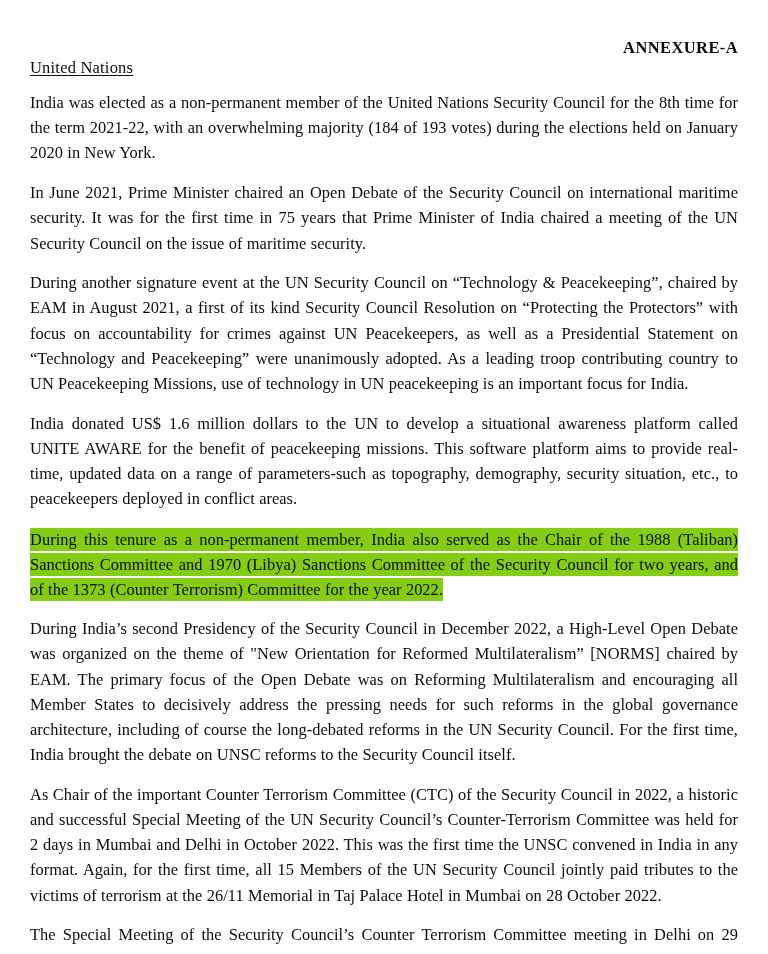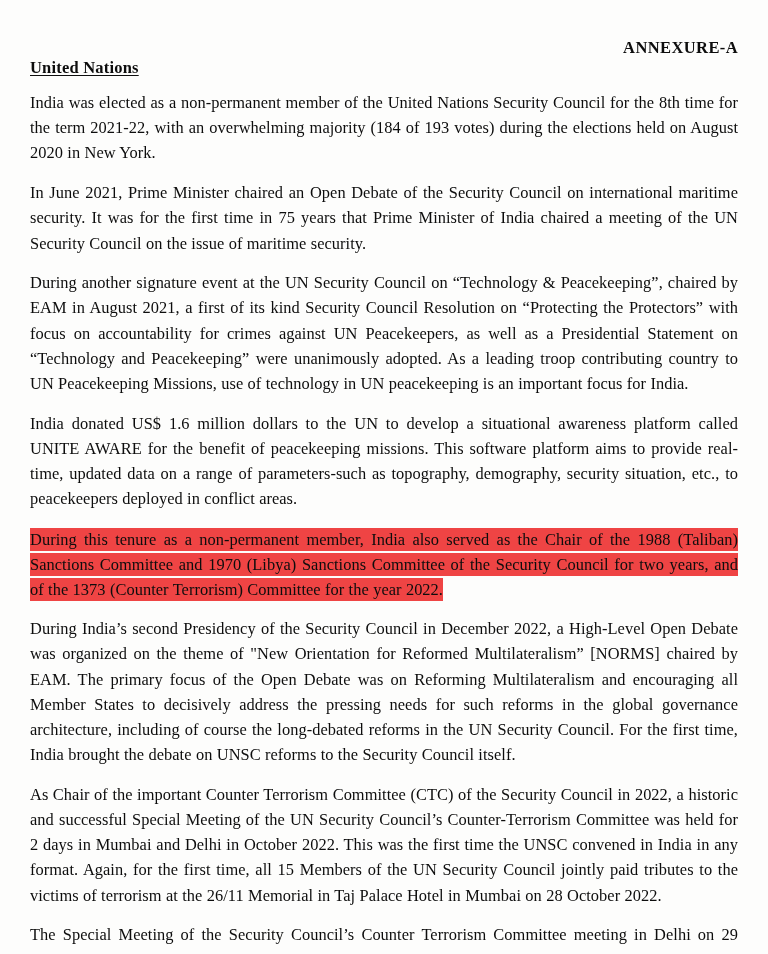--- a/index.html
+++ b/index.html
@@ -38,21 +38,21 @@
 
   
   .body-column {
     position: absolute;
     top: 58px;
     left: 30px;
     width: 708px;
   }
 
   .section-heading {
-    font-weight: bold;
+    font-weight: normal;
     font-size: 16.5px;
     text-decoration: underline;
     text-underline-offset: 2px;
     margin: 0 0 12px 0;
     display: inline-block;
     letter-spacing: 0.2px;
   }
 
   .para {
     margin: 0 0 14.5px 0;
@@ -87,25 +87,25 @@
 
   <div class="annexure-header">ANNEXURE-A</div>
 
   <div class="body-column">
 
     <div>
       <span class="section-heading">United Nations</span>
     </div>
 
     <div id="paragraph-container">
-        <div class="para">India was elected as a non-permanent member of the United Nations Security Council for the 8th time for the term 2021-22, with an overwhelming majority (184 of 193 votes) during the elections held on August 2020 in New York.</div>
+        <div class="para">India was elected as a non-permanent member of the United Nations Security Council for the 8th time for the term 2021-22, with an overwhelming majority (184 of 193 votes) during the elections held on January 2020 in New York.</div>
         <div class="para">In June 2021, Prime Minister chaired an Open Debate of the Security Council on international maritime security. It was for the first time in 75 years that Prime Minister of India chaired a meeting of the UN Security Council on the issue of maritime security.</div>
         <div class="para">During another signature event at the UN Security Council on “Technology &amp; Peacekeeping”, chaired by EAM in August 2021, a first of its kind Security Council Resolution on “Protecting the Protectors” with focus on accountability for crimes against UN Peacekeepers, as well as a Presidential Statement on “Technology and Peacekeeping” were unanimously adopted. As a leading troop contributing country to UN Peacekeeping Missions, use of technology in UN peacekeeping is an important focus for India.</div>
         <div class="para">India donated US$ 1.6 million dollars to the UN to develop a situational awareness platform called UNITE AWARE for the benefit of peacekeeping missions. This software platform aims to provide real-time, updated data on a range of parameters-such as topography, demography, security situation, etc., to peacekeepers deployed in conflict areas.</div>
-        <div class="para para-highlighted"><span class="hl" style="background-color: #ef4444;">During this tenure as a non-permanent member, India also served as the Chair of the 1988 (Taliban) Sanctions Committee and 1970 (Libya) Sanctions Committee of the Security Council for two years, and of the 1373 (Counter Terrorism) Committee for the year 2022.</span></div>
+        <div class="para para-highlighted"><span class="hl" style="background-color: #84cc16;">During this tenure as a non-permanent member, India also served as the Chair of the 1988 (Taliban) Sanctions Committee and 1970 (Libya) Sanctions Committee of the Security Council for two years, and of the 1373 (Counter Terrorism) Committee for the year 2022.</span></div>
         <div class="para">During India’s second Presidency of the Security Council in December 2022, a High-Level Open Debate was organized on the theme of "New Orientation for Reformed Multilateralism” [NORMS] chaired by EAM. The primary focus of the Open Debate was on Reforming Multilateralism and encouraging all Member States to decisively address the pressing needs for such reforms in the global governance architecture, including of course the long-debated reforms in the UN Security Council. For the first time, India brought the debate on UNSC reforms to the Security Council itself.</div>
         <div class="para">As Chair of the important Counter Terrorism Committee (CTC) of the Security Council in 2022, a historic and successful Special Meeting of the UN Security Council’s Counter-Terrorism Committee was held for 2 days in Mumbai and Delhi in October 2022. This was the first time the UNSC convened in India in any format. Again, for the first time, all 15 Members of the UN Security Council jointly paid tributes to the victims of terrorism at the 26/11 Memorial in Taj Palace Hotel in Mumbai on 28 October 2022.</div>
         <div class="para">The Special Meeting of the Security Council’s Counter Terrorism Committee meeting in Delhi on 29 October 2022 unanimously adopted the “Delhi Declaration” on Countering the Use of New and Emerging Technologies for Terrorist Purposes.</div>
       </div>
 
   </div>
 
 </div>
 
 </body></html>

